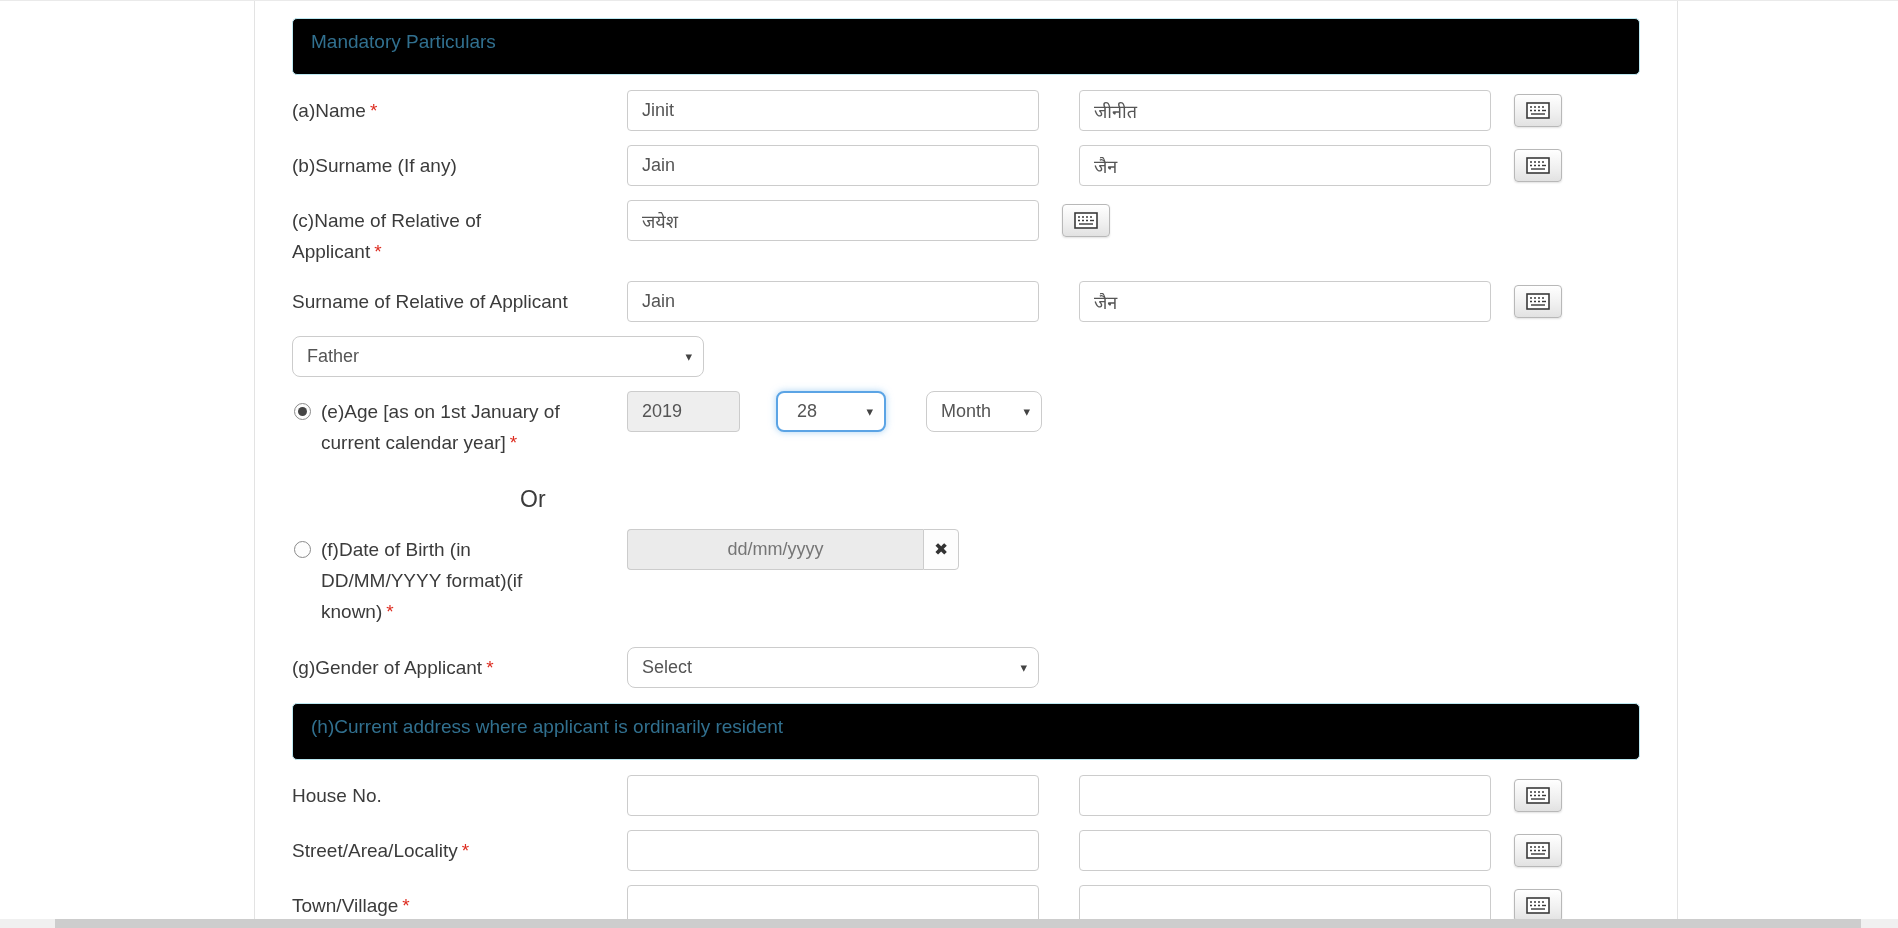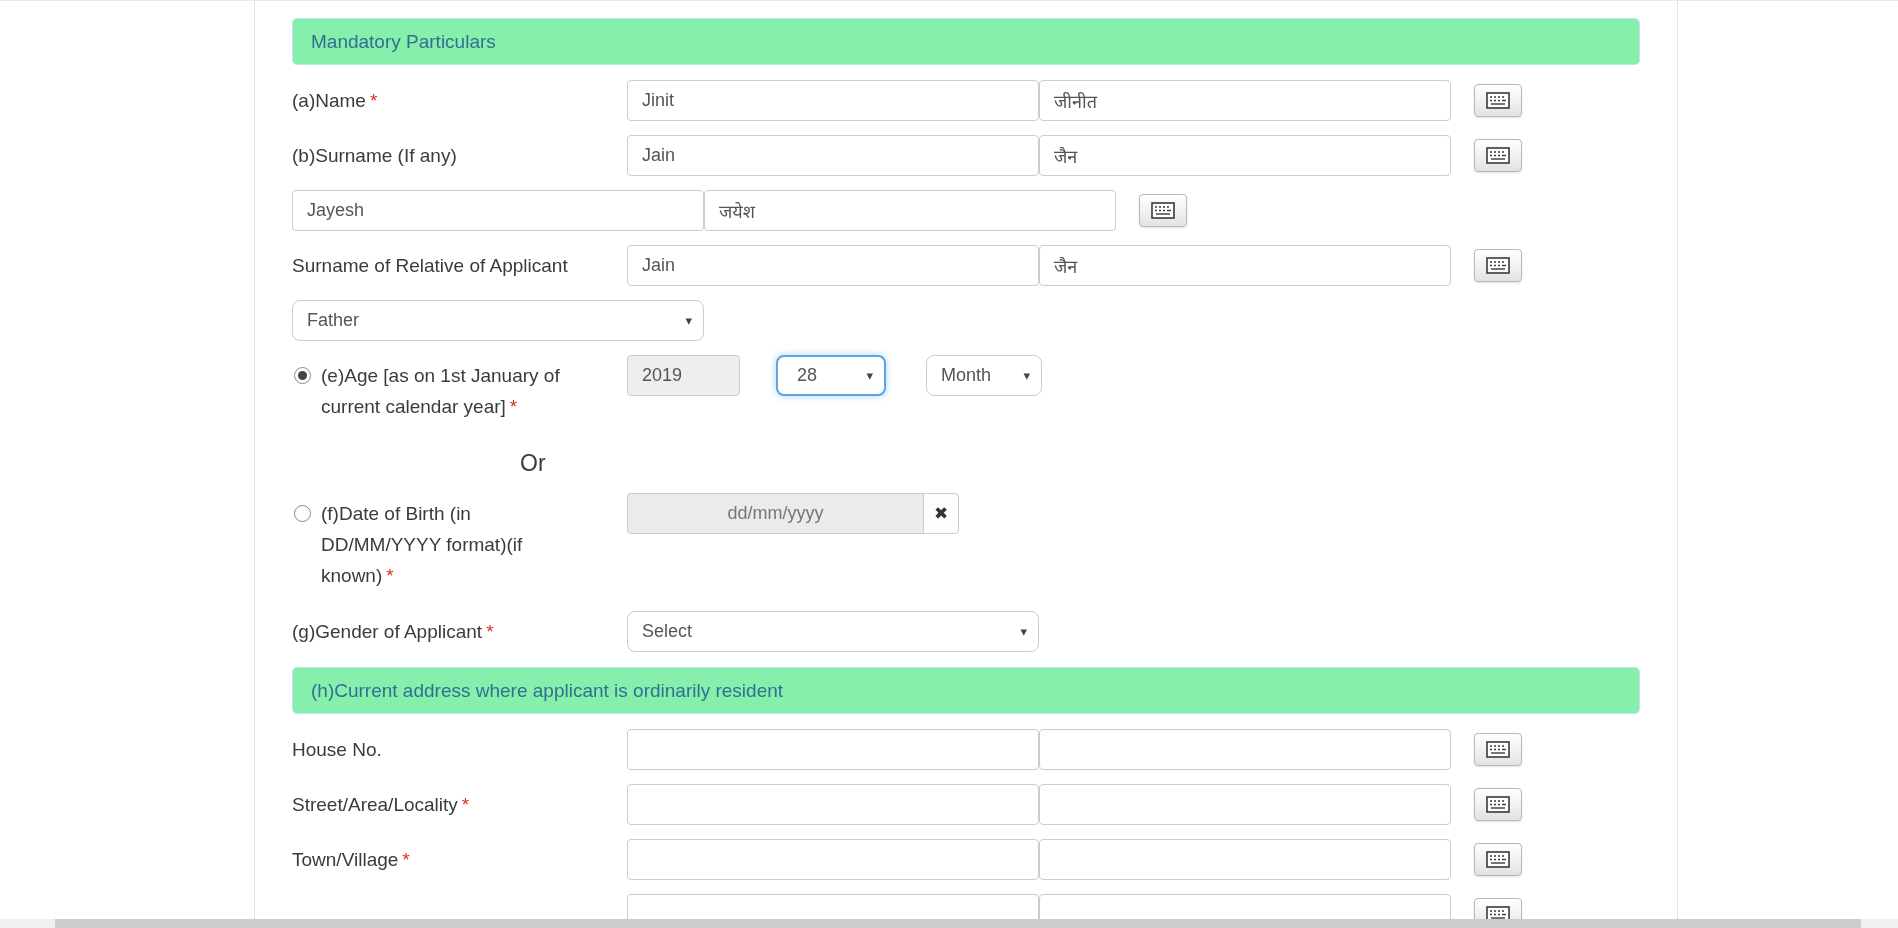--- a/index.html
+++ b/index.html
@@ -17,23 +17,23 @@
     margin-left: 254px;
     width: 1424px;
     min-height: 928px;
     background: #fff;
     border-left: 1px solid #e3e3e3;
     border-right: 1px solid #e3e3e3;
     border-top: 1px solid #e6e6e6;
     padding: 17px 37px 0 37px;
   }
   .section-head {
-    height: 47px;
+    height: 57px;
     line-height: 45px;
-    background: #86efac;
+    background: #000000;
     border: 1px solid #bce8f1;
     border-radius: 5px;
     padding: 0 18px;
     font-size: 19px;
     color: #31708f;
     margin-bottom: 15px;
   }
   .section-head.addr { margin-top: 15px; }
   .row {
     display: flex;
@@ -76,21 +76,21 @@
     border: 1px solid #ccc;
     border-radius: 4px;
     padding: 0 14px;
     font-size: 18px;
     color: #555;
     font-family: "Liberation Sans", "DejaVu Sans", sans-serif;
     background: #fff;
     outline: none;
   }
   .txt-input::placeholder { color: #999; }
-  .c1 { flex: none; }
+  .c1 { margin-right: 40px; flex: none; }
   .c2 { margin-right: 23px; flex: none; }
   .sel {
     width: 412px; height: 41px;
     border: 1px solid #ccc;
     border-radius: 8px;
     background: #fff;
     font-size: 18px;
     color: #555;
     line-height: 39px;
     padding: 0 30px 0 14px;
@@ -233,21 +233,23 @@
             <line x1="8" y1="8.5" x2="10" y2="8.5"></line>
             <line x1="12" y1="8.5" x2="14" y2="8.5"></line>
             <line x1="16" y1="8.5" x2="20" y2="8.5"></line>
             <line x1="5" y1="12" x2="19" y2="12"></line>
           </g>
         </svg>
     </div>
   </div>
 
   <div class="row">
-    <div class="c1"><input class="txt-input" type="text" value="Jayesh" style=""></div>
+    <div class="lbl lbl-c">
+      <span class="lbl-inner"><span>(c)Name of Relative of Applicant</span><span class="req">*</span></span>
+    </div>
     <div class="c2"><input class="txt-input" type="text" value="जयेश" style=""></div>
     <div class="kb-btn">
       <svg width="24" height="17" viewBox="0 0 24 17">
           <rect x="1" y="1" width="22" height="15" fill="#fff" stroke="#3a3a3a" stroke-width="1.6"></rect>
           <g stroke="#3a3a3a" stroke-width="1.4">
             <line x1="4" y1="5" x2="6" y2="5"></line>
             <line x1="8" y1="5" x2="10" y2="5"></line>
             <line x1="12" y1="5" x2="14" y2="5"></line>
             <line x1="16" y1="5" x2="18" y2="5"></line>
             <line x1="4" y1="8.5" x2="6" y2="8.5"></line>

